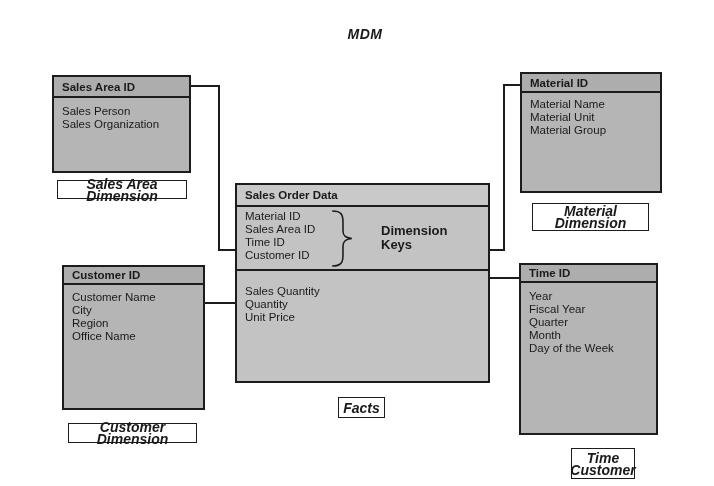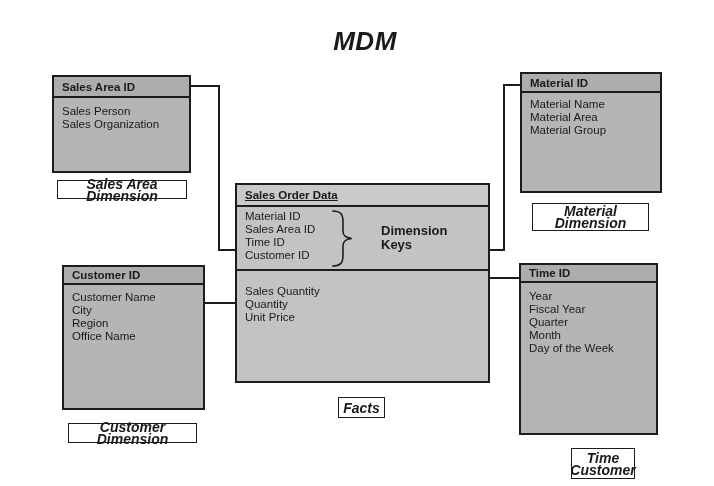--- a/index.html
+++ b/index.html
@@ -12,34 +12,34 @@
     --text:#1a1a1a;
   }
   *{box-sizing:border-box;margin:0;padding:0;}
   html,body{background:#fff;}
   #stage{
     position:relative;width:714px;height:486px;background:#fff;overflow:hidden;
     font-family:"Liberation Sans","DejaVu Sans",sans-serif;color:var(--text);
   }
   #title{
     position:absolute;left:240px;top:26px;width:250px;text-align:center;
-    font-size:26px;font-weight:bold;font-style:italic;letter-spacing:0.5px;
+    font-size:14px;font-weight:bold;font-style:italic;letter-spacing:0.5px;
   }
   .seg{position:absolute;background:var(--border);}
   .tbox{
     position:absolute;border:2px solid var(--border);background:var(--dimension-fill);
   }
   .thead{
     border-bottom:2px solid var(--border);background:var(--dimension-header-fill);
     font-weight:bold;font-size:11.5px;display:flex;align-items:center;padding-left:8px;
   }
   .tbody{padding:0 4px 0 8px;}
   .trow{font-size:11.5px;line-height:13px;white-space:nowrap;}
   .fact{background:var(--fact-fill);}
-  .fact .thead{background:var(--fact-header-fill);text-decoration:underline;}
+  .fact .thead{background:var(--fact-header-fill);}
   .caption{
     position:absolute;border:1.5px solid var(--border);background:var(--label-fill);
     display:flex;align-items:center;justify-content:center;text-align:center;
     font-size:14px;font-weight:bold;font-style:italic;line-height:12px;
   }
   
   #box-sales-area{left:52px;top:75px;width:139px;height:98px;}
   #box-sales-area .thead{height:21px;}
   #box-sales-area .tbody{padding-top:7px;}
   #cap-sales-area{left:57px;top:180px;width:130px;height:19px;}
@@ -99,21 +99,21 @@
   <div class="caption" id="cap-sales-area">
     <span>Sales Area Dimension</span>
   </div>
 
   <div class="tbox" id="box-material">
     <div class="thead">
       <span>Material ID</span>
     </div>
     <div class="tbody">
       <div class="trow">Material Name</div>
-      <div class="trow">Material Area</div>
+      <div class="trow">Material Unit</div>
       <div class="trow">Material Group</div>
     </div>
   </div>
   <div class="caption" id="cap-material">
     <span>Material Dimension</span>
   </div>
 
   <div class="tbox" id="box-customer">
     <div class="thead">
       <span>Customer ID</span>

